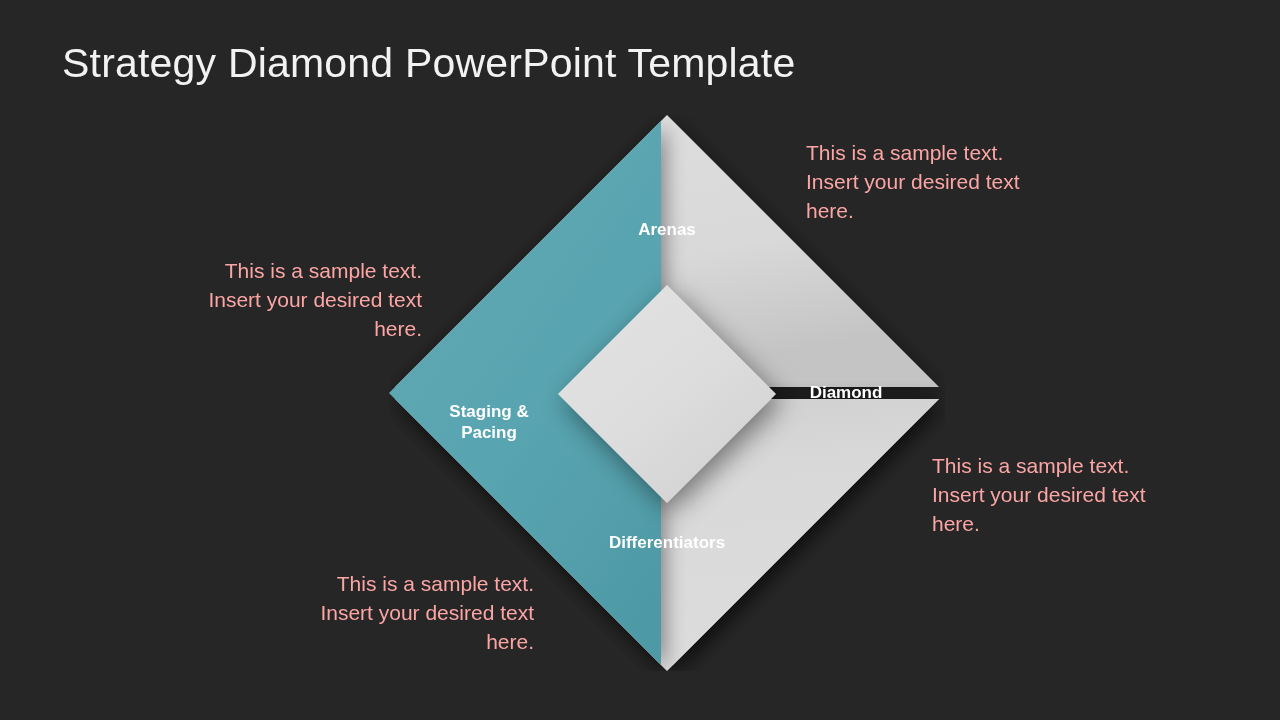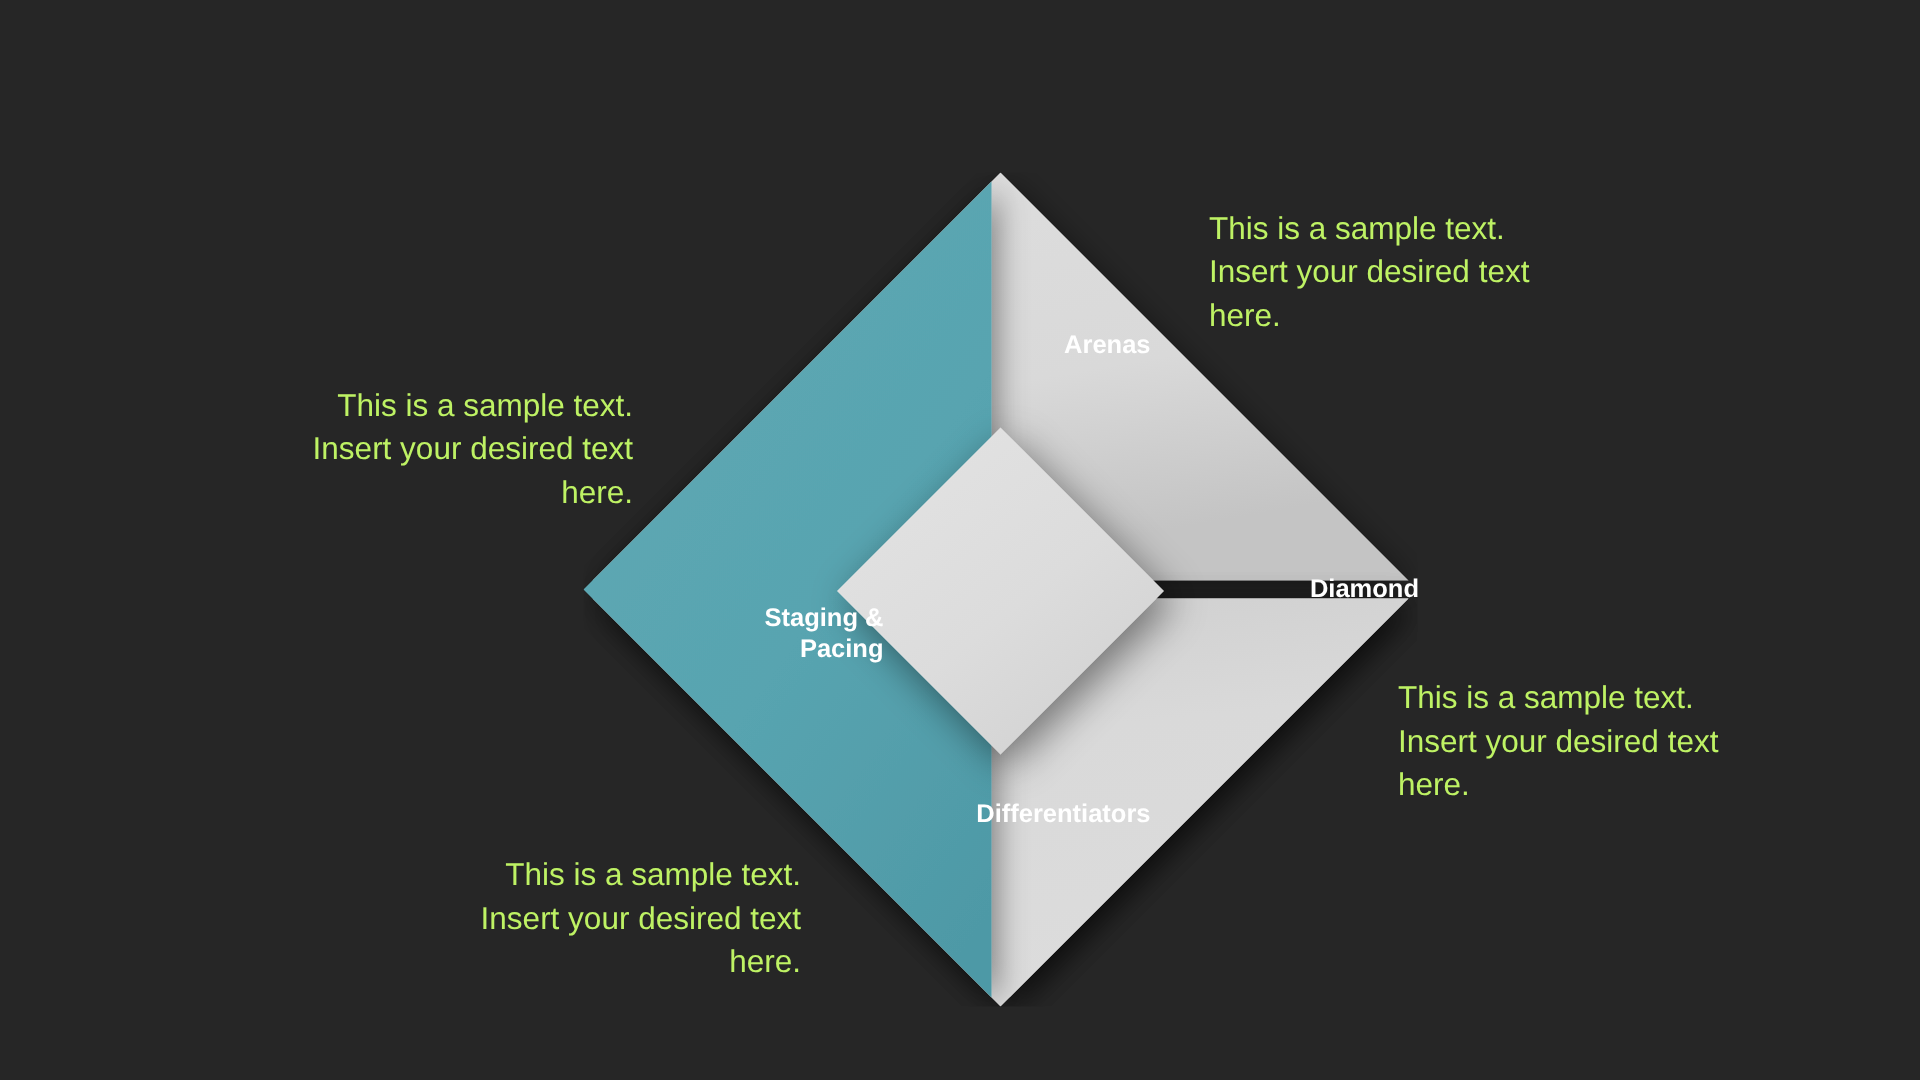--- a/index.html
+++ b/index.html
@@ -51,34 +51,34 @@
     height: 556px;
   }
 
   
   .q-label {
     position: absolute;
     color: #ffffff;
     font-size: 17px;
     font-weight: bold;
     line-height: 21px;
-    text-align: right;
+    text-align: center;
     white-space: pre-line;
     pointer-events: none;
   }
   #label-arenas   { left: 178px; top: 104px; width: 200px; }
   #label-vehicles { left: 357px; top: 267px; width: 200px; }
   #label-diff     { left: 178px; top: 417px; width: 200px; }
   #label-staging  { left: 0px;   top: 258px; width: 200px; margin-top: 28px; }
   #label-center   { left: 178px; top: 256px; width: 200px; }
 
   
   .sample-text {
     position: absolute;
-    color: #bef264;
+    color: #fca5a5;
     font-size: 21px;
     font-weight: 300;
     line-height: 29px;
     white-space: pre-line;
   }
   #text-top-right {
     left: 806px; top: 138px; width: 250px; text-align: left;
   }
   #text-left {
     left: 170px; top: 256px; width: 252px; text-align: right;
@@ -88,20 +88,21 @@
   }
   #text-bottom-right {
     left: 932px; top: 451px; width: 252px; text-align: left;
   }
 </style>
 </head>
 <body>
 
 <div id="slide">
 
+  <div id="slide-title">Strategy Diamond PowerPoint Template</div>
 
   <div id="diagram">
 
     <svg class="svg-layer" viewBox="0 0 556 556">
       <defs>
 
         <linearGradient id="gradTop" x1="0" y1="0" x2="0.35" y2="1">
           <stop offset="0%" stop-color="#dedede"></stop>
           <stop offset="62%" stop-color="#d9d9d9"></stop>
           <stop offset="100%" stop-color="#c4c4c4"></stop>

